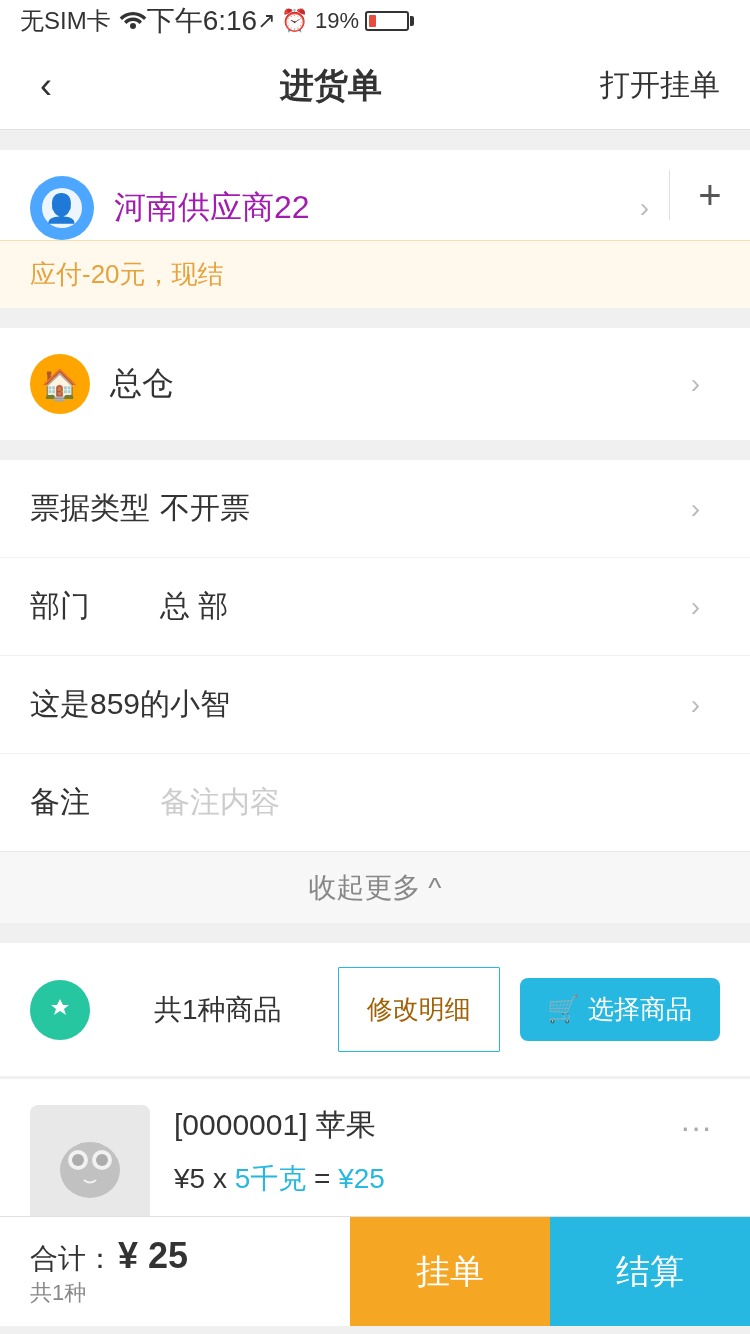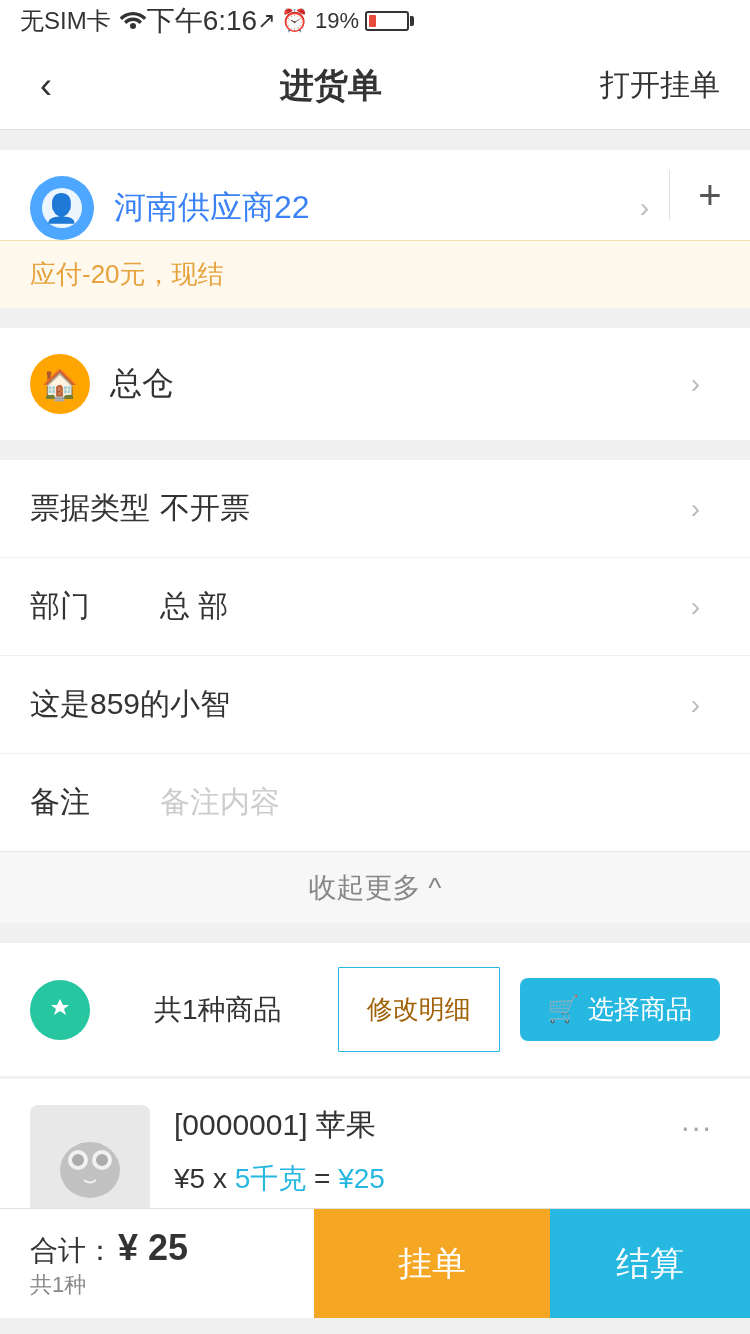--- a/index.html
+++ b/index.html
@@ -84,21 +84,21 @@
     .supplier-avatar {
       width: 64px; height: 64px; border-radius: 50%; background: #4da6ff;
       display: flex; align-items: center; justify-content: center;
       margin-right: 20px; flex-shrink: 0;
     }
     .supplier-avatar-inner {
       width: 40px; height: 40px; border-radius: 50%; background: #fff; opacity: 0.9;
       display: flex; align-items: center; justify-content: center;
     }
     .person-icon { font-size: 28px; }
-    .supplier-name { font-size: 32px; color: #3b82f6; flex: 1; }
+    .supplier-name { font-size: 32px; color: #a21caf; flex: 1; }
     .chevron {
       color: #bbb; font-size: 28px; padding: 0 20px;
     }
     .supplier-divider { width: 1px; background: #e0e0e0; margin: 20px 0; }
     .supplier-add {
       width: 80px; display: flex; align-items: center; justify-content: center;
       font-size: 40px; color: #555; cursor: pointer;
     }
 
     
@@ -228,42 +228,42 @@
     .product-more {
       color: #aaa;
       font-size: 32px;
       cursor: pointer;
       padding: 4px 8px;
     }
 
     
     .bottom-bar {
       position: fixed;
-      bottom: 16px;
+      bottom: 8px;
       left: 0;
       width: 750px;
       height: 110px;
       display: flex;
       align-items: stretch;
       background: #fff;
       border-top: 1px solid #e0e0e0;
     }
     .bottom-total {
       flex: 1;
       display: flex;
       align-items: center;
       padding: 0 30px;
       flex-direction: column;
       justify-content: center;
       align-items: flex-start;
     }
     .total-amount { font-size: 36px; font-weight: 600; color: #333; }
     .total-sub { font-size: 22px; color: #888; }
     .btn-hang {
-      width: 236px;
+      width: 200px;
       background: #f5a623;
       color: #fff;
       font-size: 34px;
       border: none;
       cursor: pointer;
       display: flex; align-items: center; justify-content: center; text-align: right;
     }
     .btn-checkout {
       width: 200px;
       background: #26b8e0;

